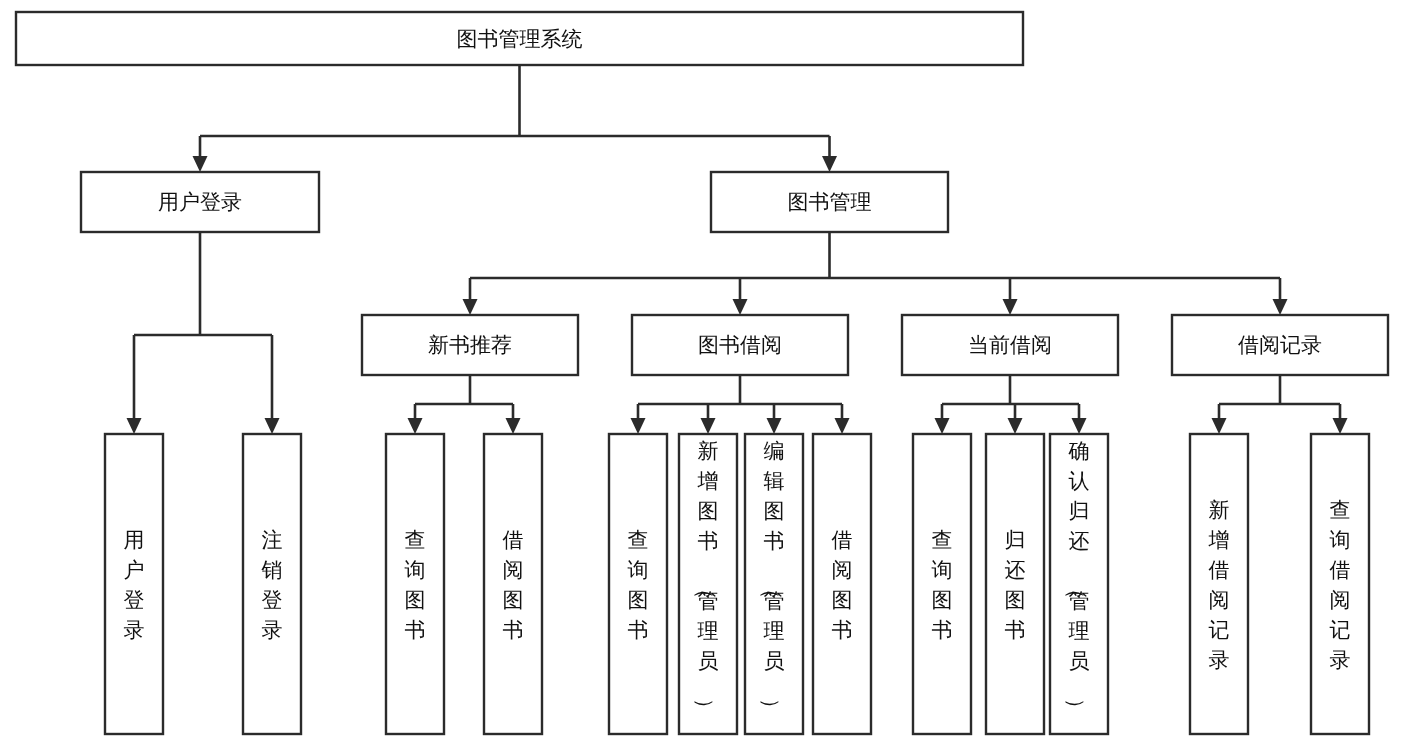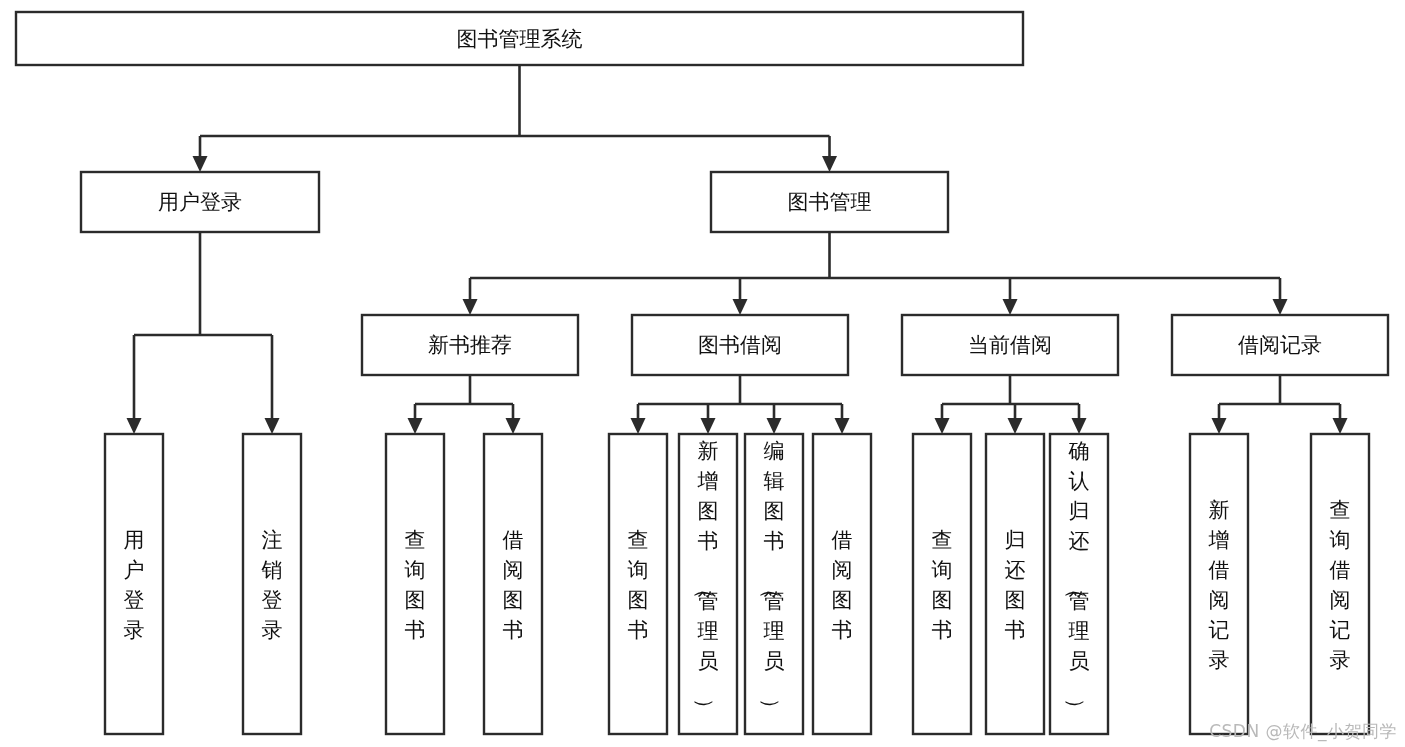--- a/index.html
+++ b/index.html
@@ -202,14 +202,13 @@
         <g>
           <rect class="node-box" x="1190" y="434" width="58" height="300"></rect>
           <text class="node-label-v" x="1219" y="517"><tspan x="1219" dy="0">新</tspan><tspan x="1219" dy="30">增</tspan><tspan x="1219" dy="30">借</tspan><tspan x="1219" dy="30">阅</tspan><tspan x="1219" dy="30">记</tspan><tspan x="1219" dy="30">录</tspan></text>
         </g>
         <g>
           <rect class="node-box" x="1311" y="434" width="58" height="300"></rect>
           <text class="node-label-v" x="1340" y="517"><tspan x="1340" dy="0">查</tspan><tspan x="1340" dy="30">询</tspan><tspan x="1340" dy="30">借</tspan><tspan x="1340" dy="30">阅</tspan><tspan x="1340" dy="30">记</tspan><tspan x="1340" dy="30">录</tspan></text>
         </g>
       </g>
   </svg>
-  <div class="watermark">CSDN @软件_小贺同学</div>
 </div>
 
 </body></html>

